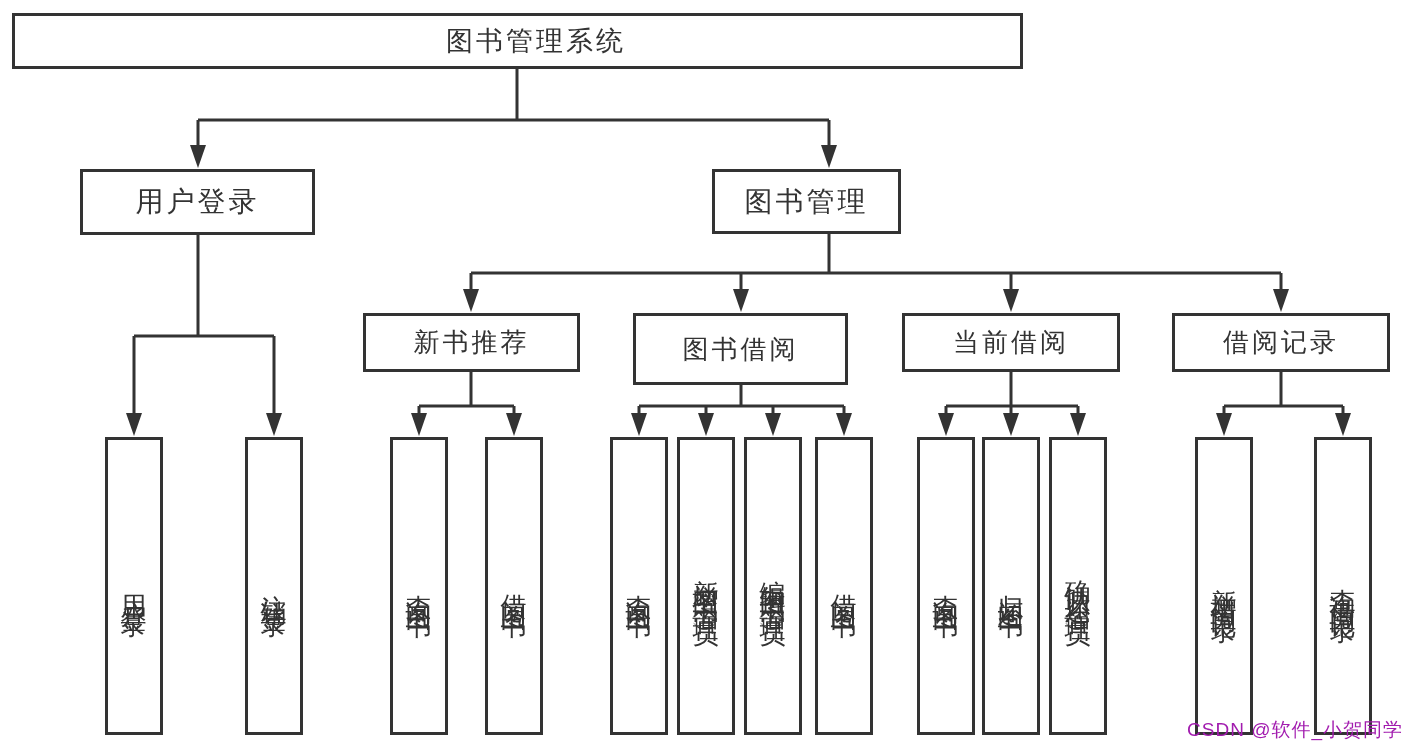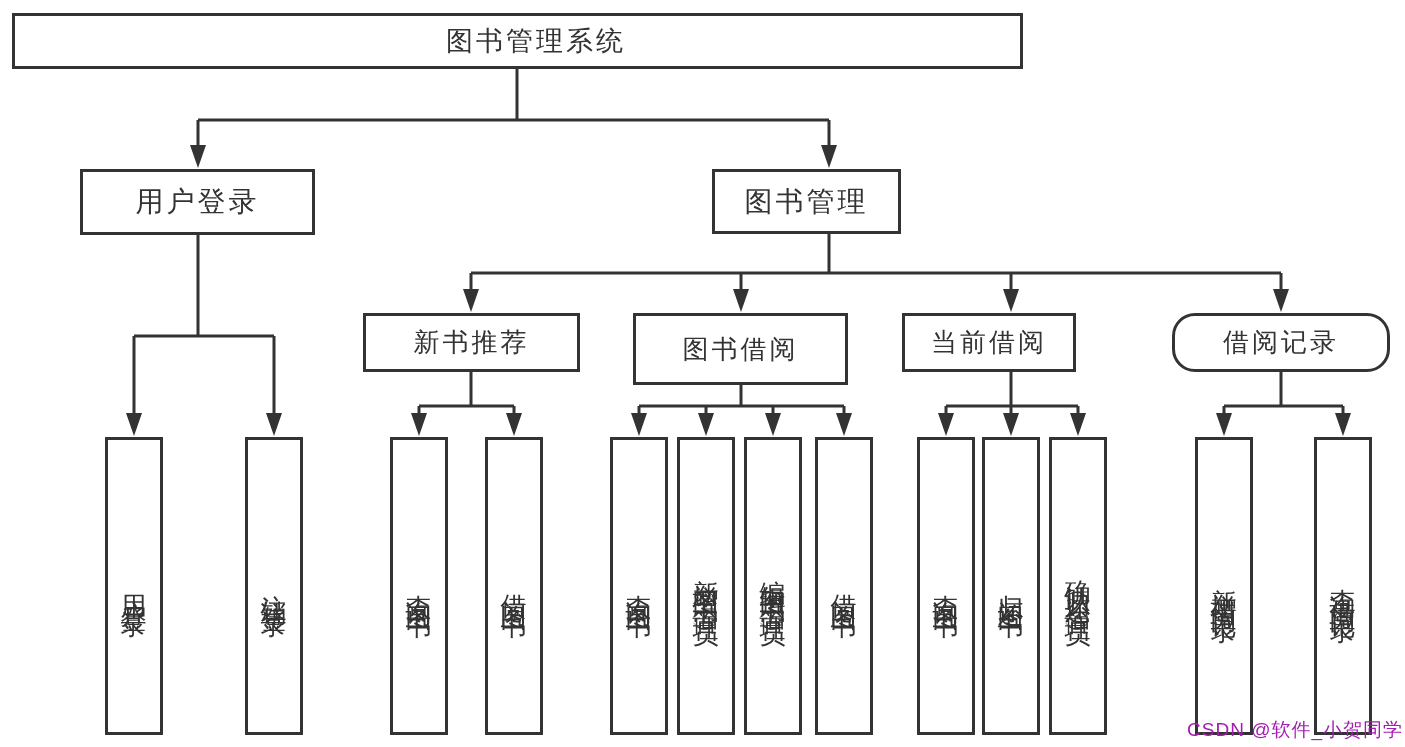--- a/index.html
+++ b/index.html
@@ -122,22 +122,22 @@
     </g>
   </svg>
 
   <div class="hbox root" style="left:12px; top:13px; width:1011px; height:56px;padding-left:37px;">图书管理系统</div>
 
   <div class="hbox lvl2" style="left:80px; top:169px; width:235px; height:66px;">用户登录</div>
   <div class="hbox lvl2" style="left:712px; top:169px; width:189px; height:65px;">图书管理</div>
 
   <div class="hbox lvl3" style="left:363px; top:313px; width:217px; height:59px;">新书推荐</div>
   <div class="hbox lvl3" style="left:633px; top:313px; width:215px; height:72px;">图书借阅</div>
-  <div class="hbox lvl3" style="left:902px; top:313px; width:174px; height:59px;">当前借阅</div>
-  <div class="hbox lvl3" style="left:1172px; top:313px; width:218px; height:59px;border-radius:23px;">借阅记录</div>
+  <div class="hbox lvl3" style="left:902px; top:313px; width:218px; height:59px;">当前借阅</div>
+  <div class="hbox lvl3" style="left:1172px; top:313px; width:218px; height:59px;">借阅记录</div>
 
   <div class="vbox" style="left:105px;">
     <span class="vtext">用户登录</span>
   </div>
   <div class="vbox" style="left:245px;">
     <span class="vtext">注销登录</span>
   </div>
 
   <div class="vbox" style="left:390px;">
     <span class="vtext">查询图书</span>

